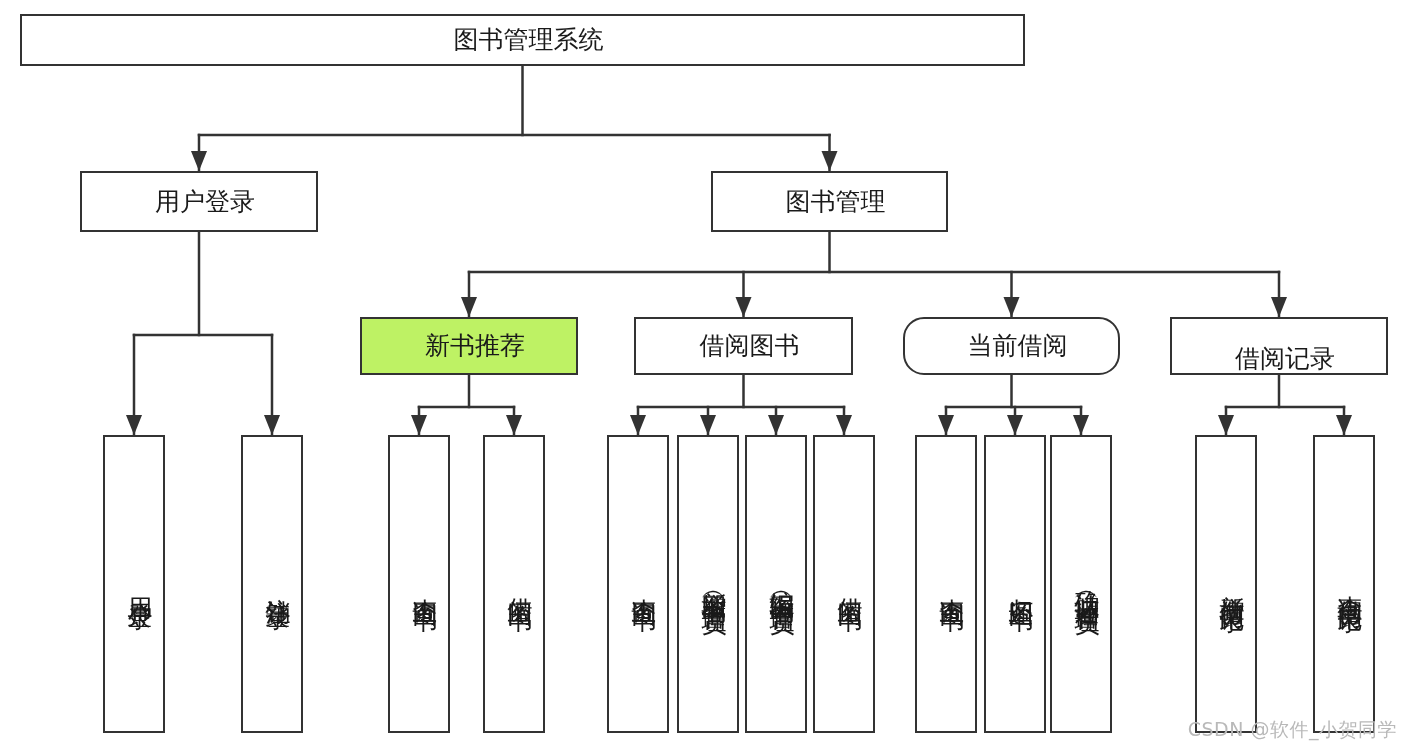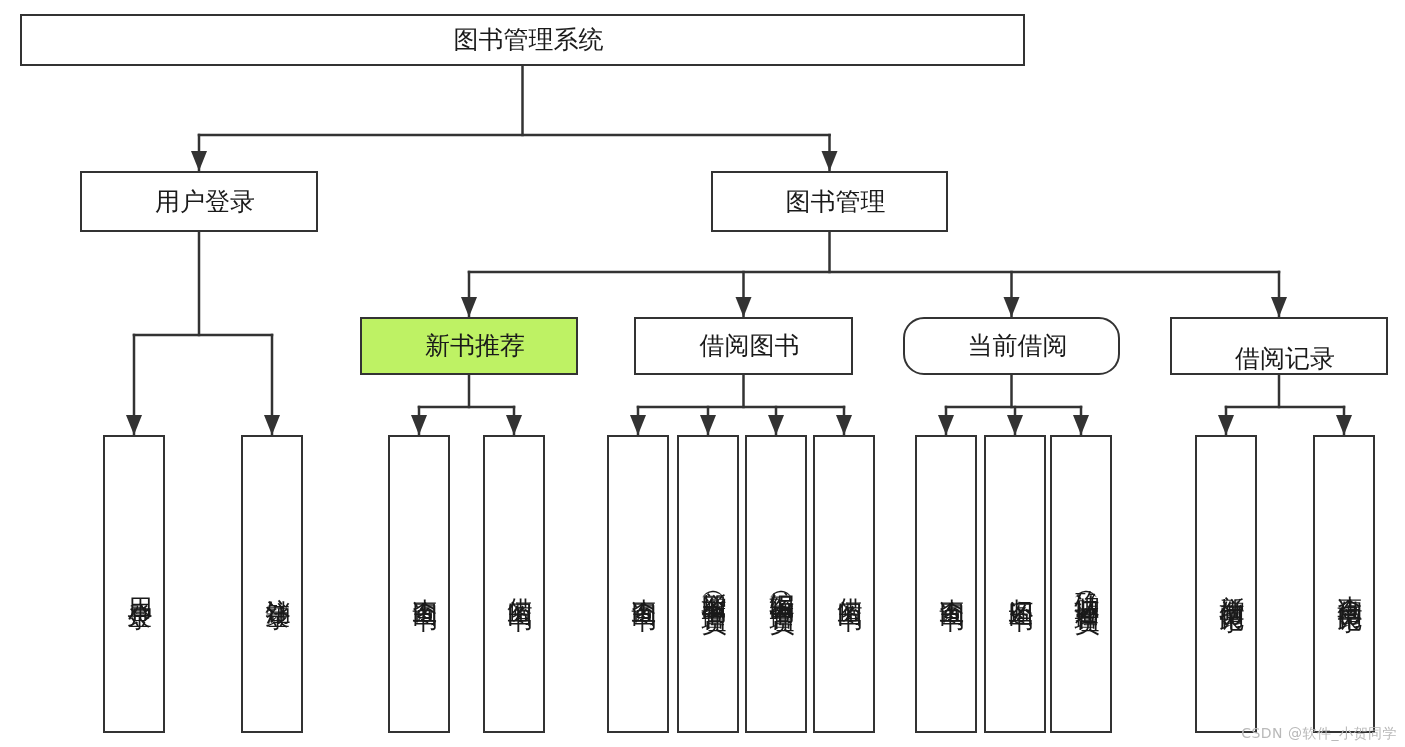--- a/index.html
+++ b/index.html
@@ -56,21 +56,21 @@
     text-orientation: upright;
     font-size: 25px;
     letter-spacing: 3px;
     line-height: 1;
     white-space: nowrap;
   }
   #watermark {
     position: absolute;
     right: 8px;
     bottom: 4px;
-    font-size: 14px;
+    font-size: 19px;
     color: #b9b9b9;
     letter-spacing: 0.5px;
     z-index: 5;
     white-space: nowrap;
     font-family: "DejaVu Sans", "Liberation Sans", sans-serif;
   }
 </style>
 </head>
 <body>
 

